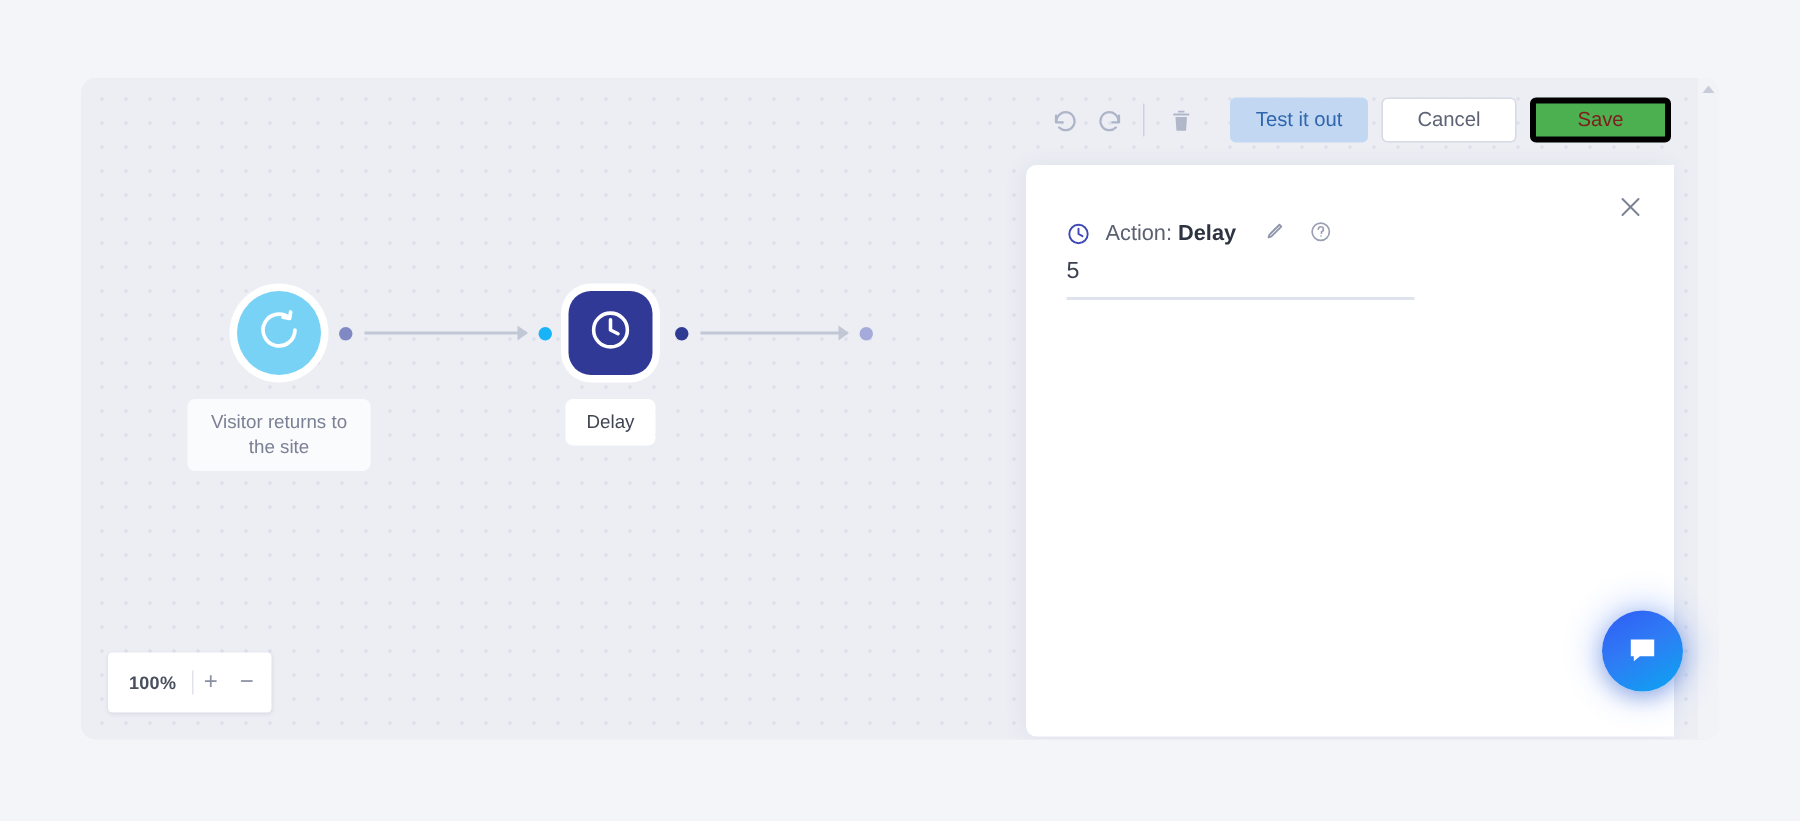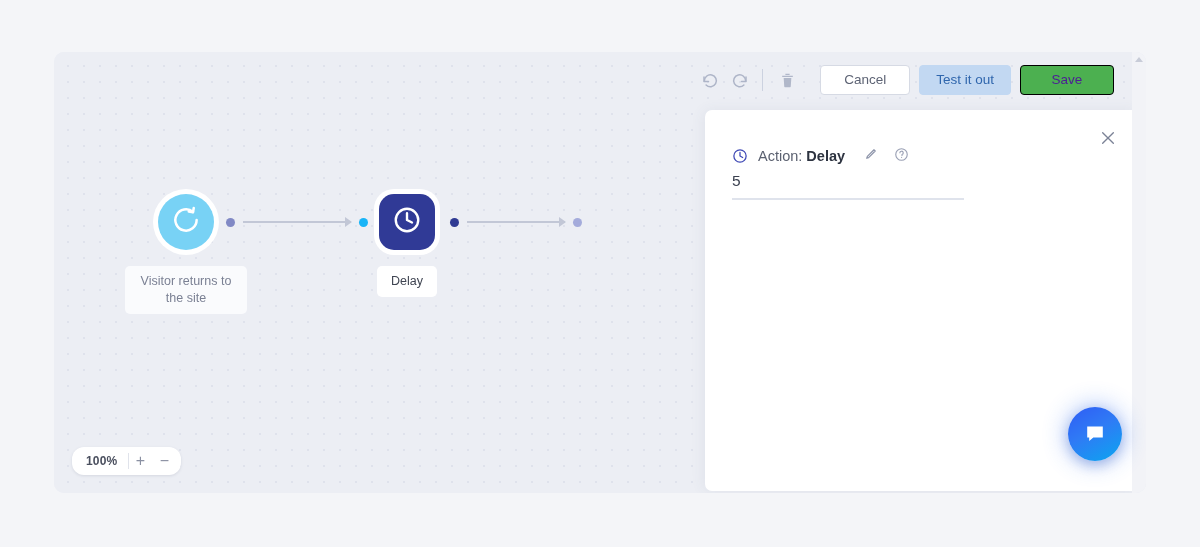--- a/index.html
+++ b/index.html
@@ -84,22 +84,22 @@
   }
   .btn-test {
     background: #c2d8f2;
     border: 1px solid #c2d8f2;
     color: #2f66ad;
     min-width: 90px;
     margin-right: 9px;
   }
   .btn-save {
     background: #4cb050;
-    border: 1px solid #000000;
-    color: #4c1d95;
+    border: 4px solid #000000;
+    color: #7f1d1d;
     min-width: 94px;
   }
 
   
   .node {
     position: absolute;
     display: flex;
     flex-direction: column;
     align-items: center;
   }
@@ -161,23 +161,23 @@
     border-top: 5px solid transparent;
     border-bottom: 5px solid transparent;
   }
   #conn-1 { left: 172px; top: 164px; width: 142px; }
   #conn-2 { left: 396px; top: 164px; width: 132px; }
 
   
   .zoom-control {
     position: absolute;
     left: 18px; bottom: 18px;
-    height: 28px;
+    height: 40px;
     background: #ffffff;
-    border-radius: 12px;
+    border-radius: 3px;
     box-shadow: 0 1px 3px rgba(60,70,100,0.13);
     display: flex;
     align-items: center;
     padding: 0 4px;
     z-index: 6;
   }
   .zoom-level {
     font-size: 12px;
     font-weight: bold;
     color: #4a4f5e;
@@ -192,21 +192,21 @@
     font-size: 16px;
     line-height: 1;
     cursor: pointer;
     display: flex; align-items: center; justify-content: center;
     padding: 0;
   }
 
   
   .side-panel {
     position: absolute;
-    left: 651px; top: 58px;
+    left: 630px; top: 58px;
     width: 432px; height: 381px;
     background: #ffffff;
     border-radius: 7px 0 0 7px;
     z-index: 5;
     box-shadow: -2px 0 14px rgba(70,80,110,0.07);
   }
   .panel-close {
     position: absolute;
     right: 16px; top: 16px;
     width: 26px; height: 26px;
@@ -375,22 +375,22 @@
       <span class="tb-divider"></span>
       <button class="tb-icon-btn tb-trash">
         <span>
           <svg width="17" height="17" viewBox="0 0 24 24" fill="#b0b7c9">
             <path d="M9 2.6h6v1.6H9z"></path>
             <path d="M4.5 5.2h15v1.9h-15z"></path>
             <path d="M6.6 8.4h10.8l-.8 12.2a1 1 0 0 1-1 .9H8.4a1 1 0 0 1-1-.9z"></path>
           </svg>
         </span>
       </button>
+      <button class="btn btn-test">Test it out</button>
       <button class="btn btn-cancel">Cancel</button>
-      <button class="btn btn-test">Test it out</button>
       <button class="btn btn-save">Save</button>
     </div>
 
     <div class="zoom-control">
       <span class="zoom-level">100%</span>
       <span class="zoom-sep"></span>
       <button class="zoom-btn">+</button>
       <button class="zoom-btn">−</button>
     </div>
 

